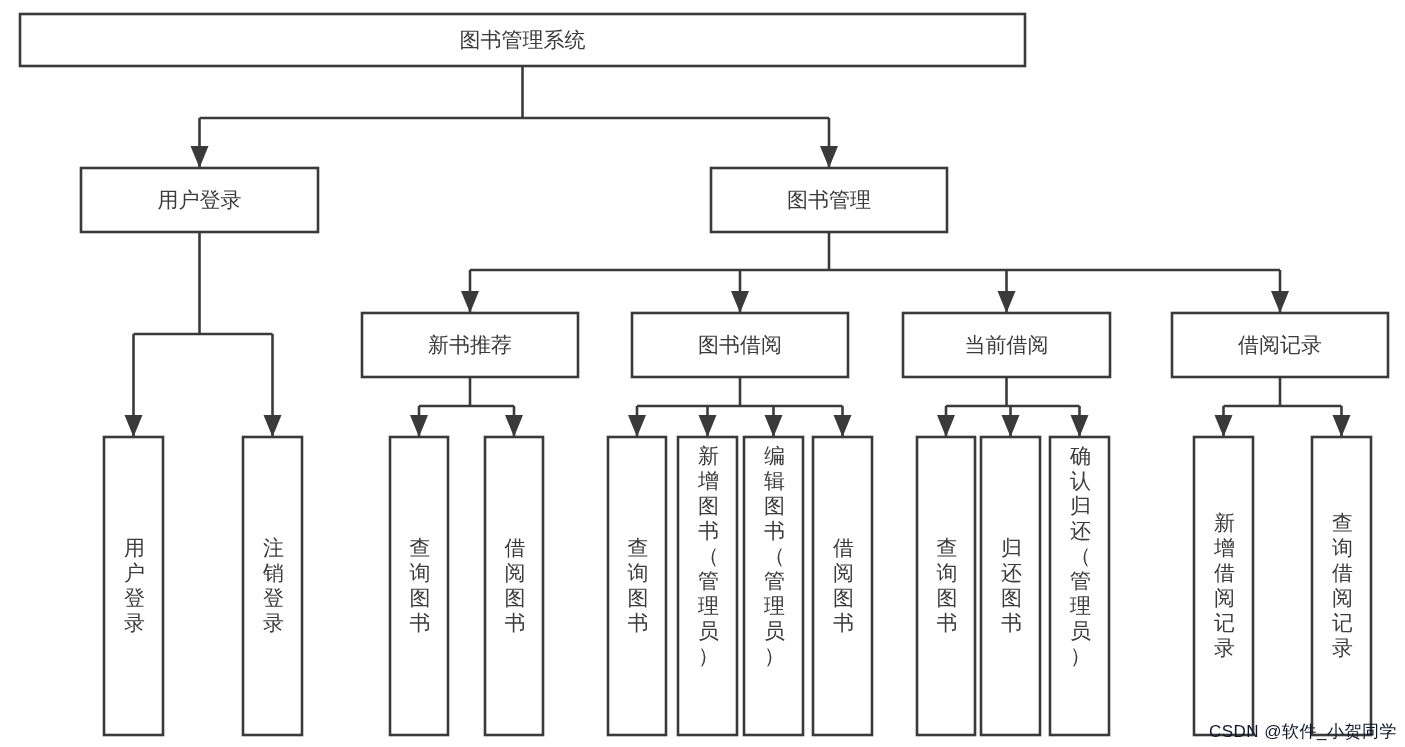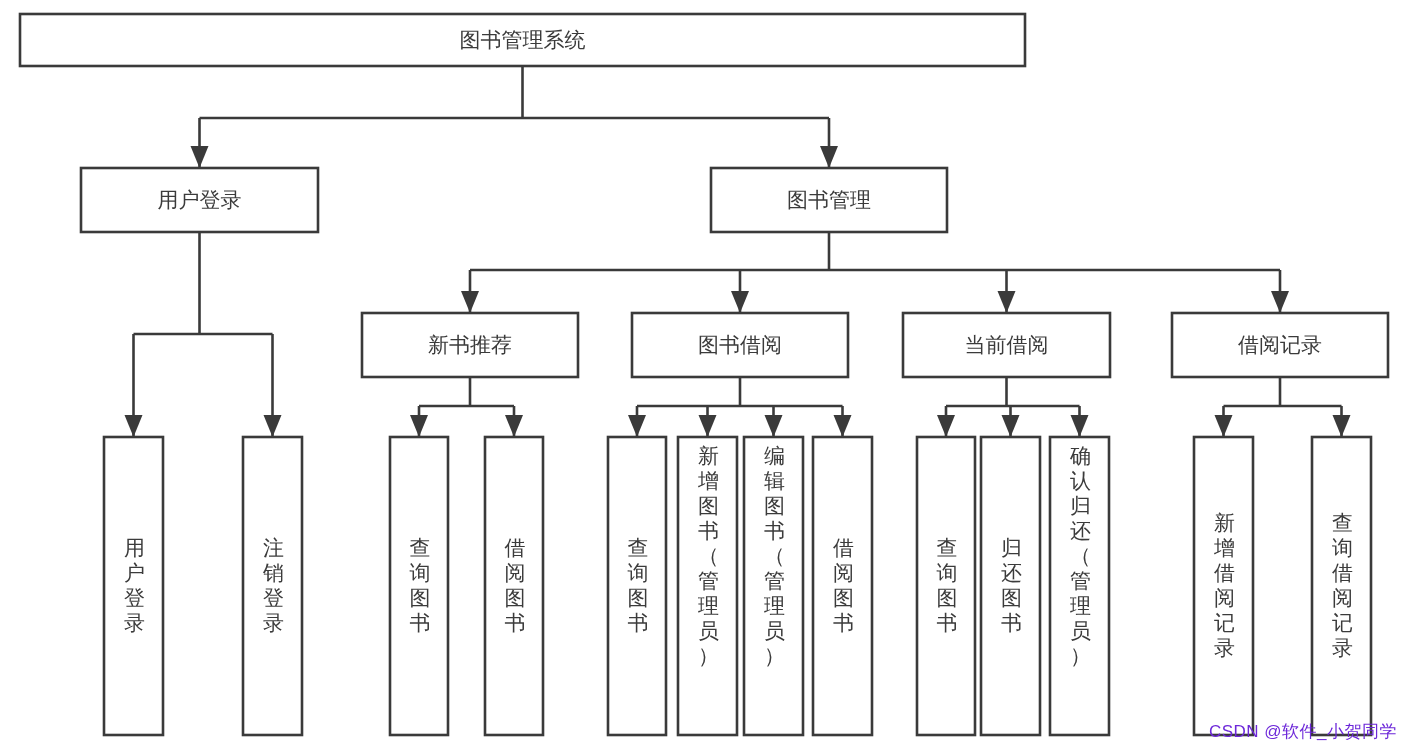--- a/index.html
+++ b/index.html
@@ -53,21 +53,21 @@
   .arrow-head {
     fill: #3a3a3a;
     stroke: none;
   }
   .watermark-text {
     position: absolute;
     right: 8px;
     bottom: 4px;
     font-family: "Liberation Sans", "DejaVu Sans", sans-serif;
     font-size: 17px;
-    color: #6d28d9;
+    color: #0f172a;
     white-space: nowrap;
     letter-spacing: 0.5px;
     pointer-events: none;
   }
 </style>
 </head>
 <body>
 
 <div id="diagram-root">
 

